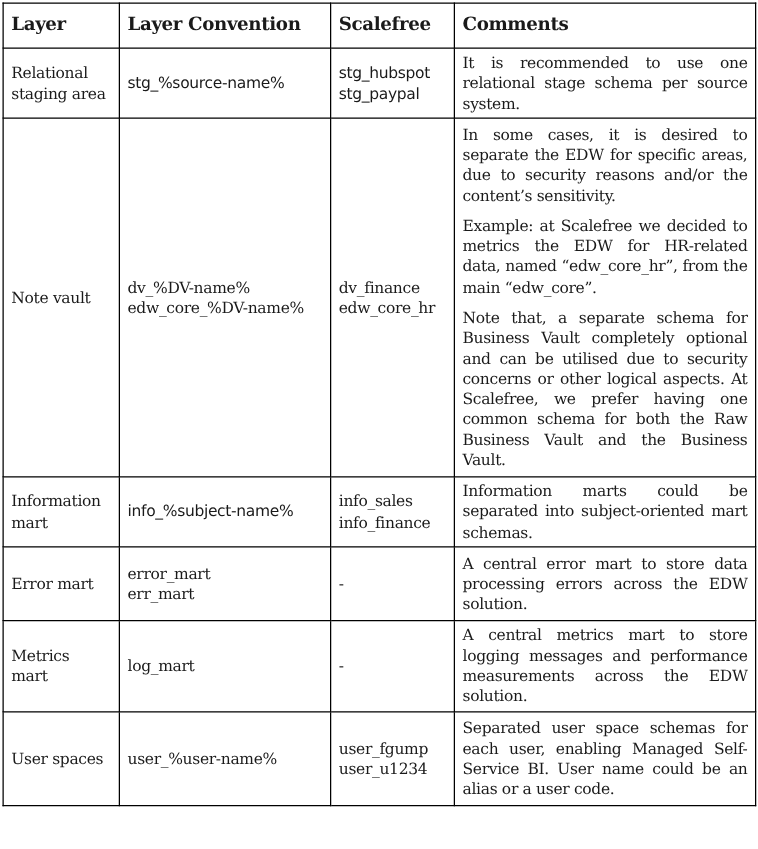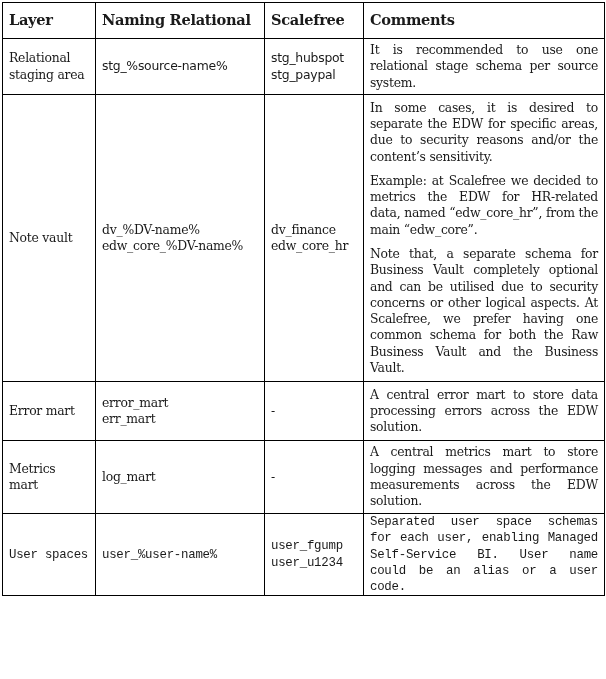--- a/index.html
+++ b/index.html
@@ -62,36 +62,36 @@
     td.comments p + p {
       margin-top: 8px;
     }
     .line { display: block; }
 
     tr.r-staging td { height: 55px; }
     tr.r-dv td { height: 286px; margin-top: 36px; }
     tr.r-info td { height: 55px; }
     tr.r-error td { height: 58px; }
     tr.r-metrics td { height: 72px; margin-top: 16px; }
-    tr.r-user td { height: 74px; font-family: Liberation Mono, monospace; }
+    tr.r-user td { height: 74px; }
   </style>
 </head>
 <body>
 
 <table class="naming">
   <colgroup>
     <col class="c-layer">
     <col class="c-conv">
     <col class="c-ex">
     <col class="c-com">
   </colgroup>
   <thead>
     <tr>
       <th>Layer</th>
-      <th>Naming Relational</th>
+      <th>Layer Convention</th>
       <th>Scalefree</th>
       <th>Comments</th>
     </tr>
   </thead>
   <tbody>
 
     <tr class="r-staging">
       <td>
         <span class="line">Relational</span>
         <span class="line">staging area</span>
@@ -120,20 +120,36 @@
         <span class="line">dv_finance</span>
         <span class="line">edw_core_hr</span>
       </td>
       <td class="comments">
         <p>In some cases, it is desired to separate the EDW for specific areas, due to security reasons and/or the content’s sensitivity.</p>
         <p>Example: at Scalefree we decided to metrics the EDW for HR-related data, named “edw_core_hr”, from the main “edw_core”.</p>
         <p>Note that, a separate schema for Business Vault completely optional and can be utilised due to security concerns or other logical aspects. At Scalefree, we prefer having one common schema for both the Raw Business Vault and the Business Vault.</p>
       </td>
     </tr>
 
+    <tr class="r-info">
+      <td>
+        <span class="line">Information</span>
+        <span class="line">mart</span>
+      </td>
+      <td class="mono-ish">
+        <span class="line">info_%subject-name%</span>
+      </td>
+      <td>
+        <span class="line">info_sales</span>
+        <span class="line">info_finance</span>
+      </td>
+      <td class="comments">
+        <p>Information marts could be separated into subject-oriented mart schemas.</p>
+      </td>
+    </tr>
 
     <tr class="r-error">
       <td>
         <span class="line">Error mart</span>
       </td>
       <td>
         <span class="line">error_mart</span>
         <span class="line">err_mart</span>
       </td>
       <td>

